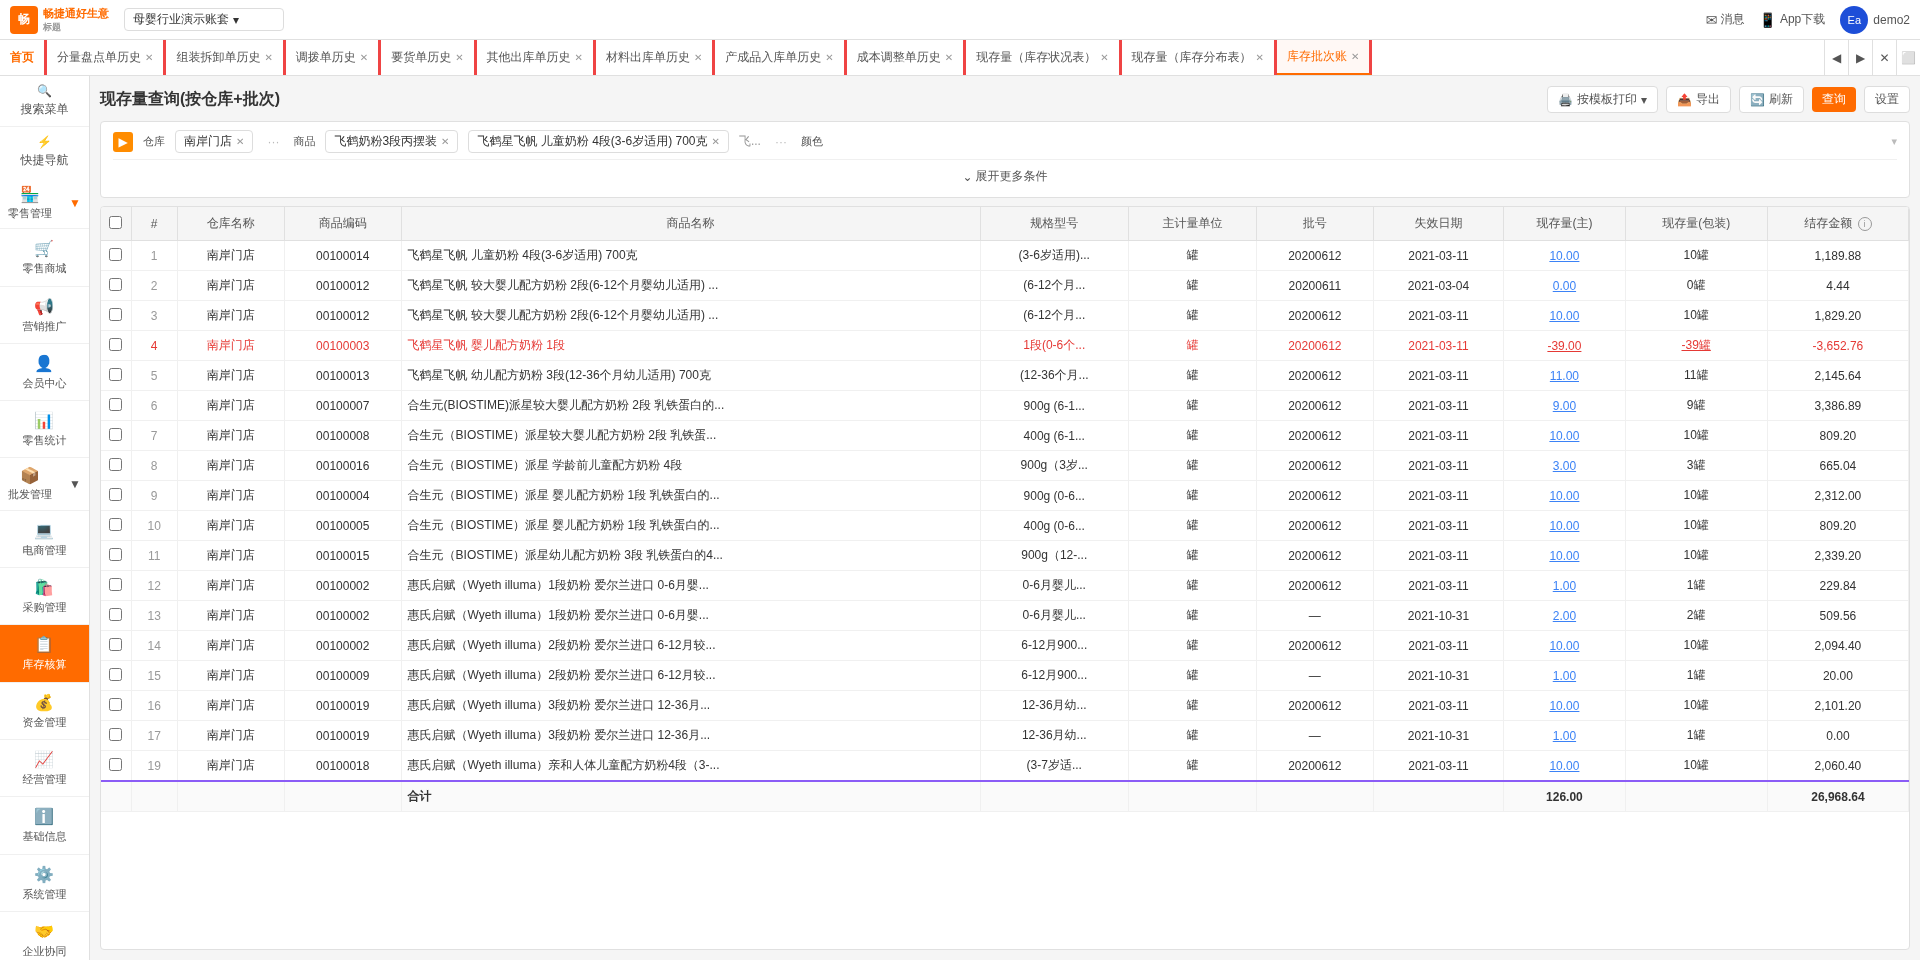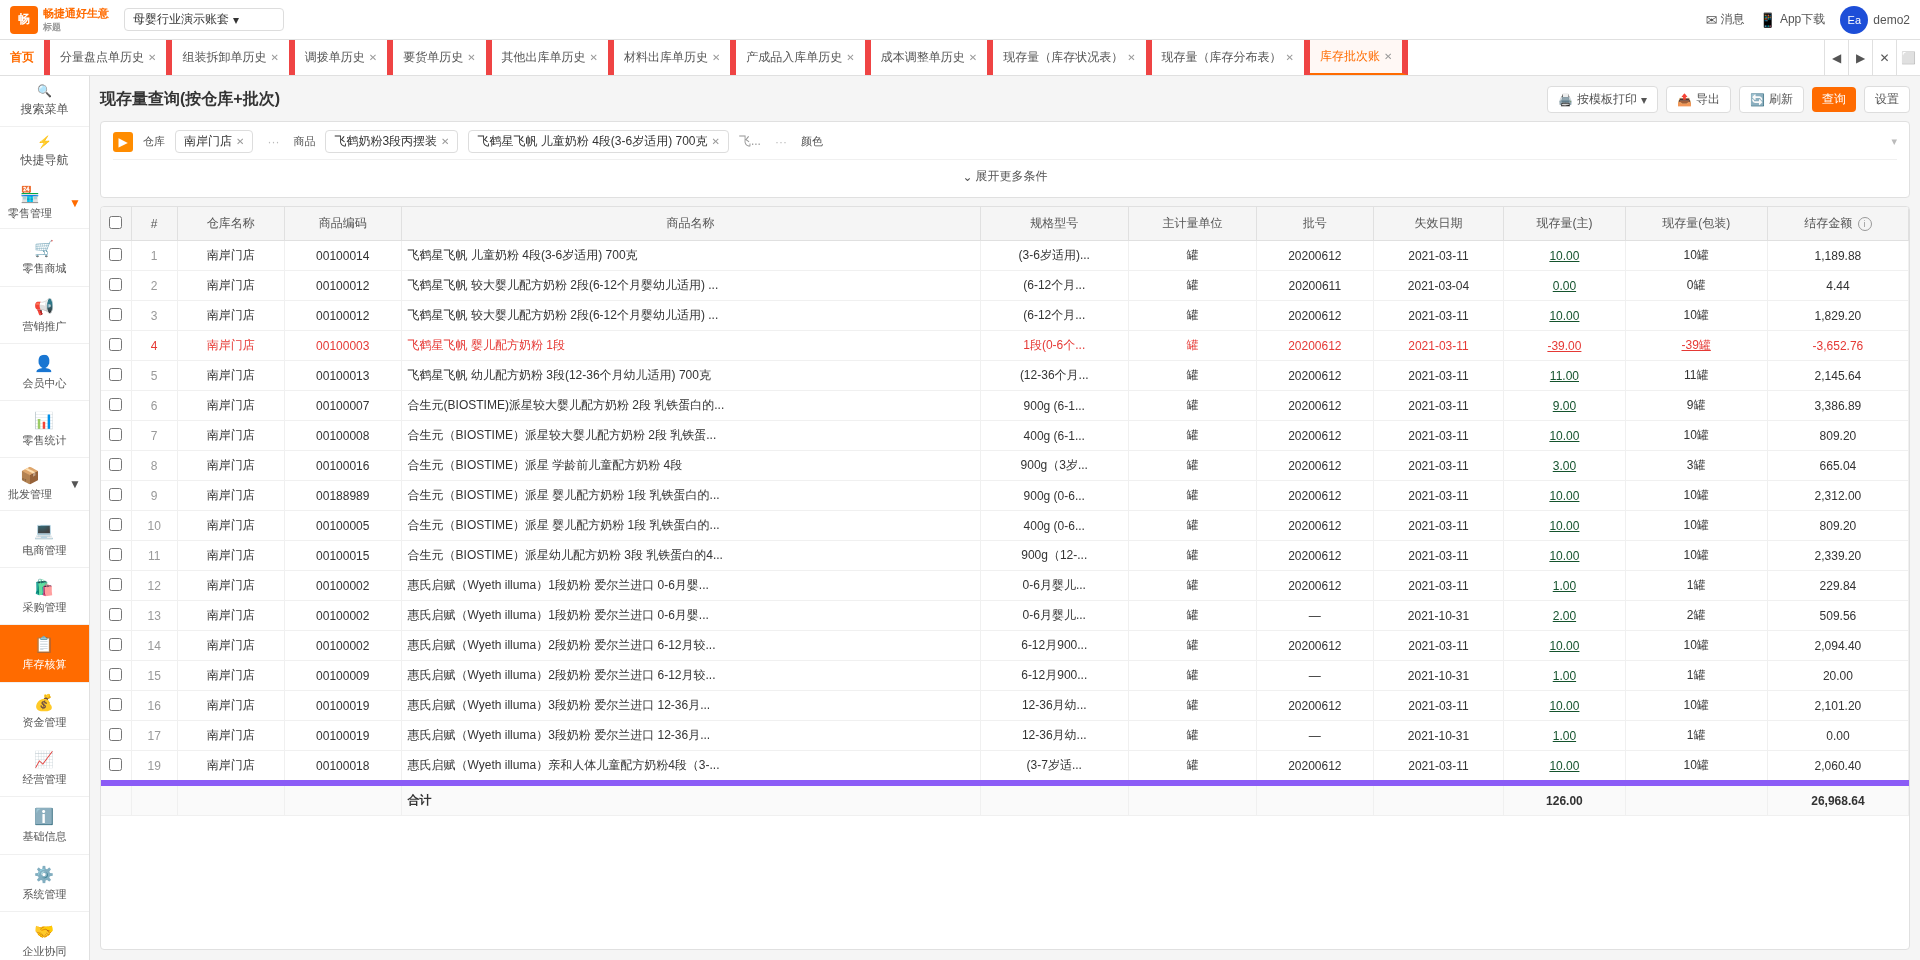--- a/index.html
+++ b/index.html
@@ -9,21 +9,21 @@
     .top-bar { background: #fff; border-bottom: 1px solid #e0e0e0; display: flex; align-items: center; height: 40px; padding: 0 10px; gap: 15px; }
     .logo-area { display: flex; align-items: center; gap: 5px; color: #ff6b00; font-size: 13px; font-weight: bold; min-width: 90px; }
     .logo-icon { width: 28px; height: 28px; background: #ff6b00; border-radius: 4px; display: flex; align-items: center; justify-content: center; color: white; font-size: 14px; }
     .dropdown-selector { display: flex; align-items: center; gap: 4px; border: 1px solid #ddd; border-radius: 4px; padding: 2px 8px; cursor: pointer; min-width: 160px; color: #333; }
     .top-right { margin-left: auto; display: flex; align-items: center; gap: 15px; color: #555; }
     .top-right span { cursor: pointer; display: flex; align-items: center; gap: 3px; }
     .avatar { width: 28px; height: 28px; border-radius: 50%; background: #1d4ed8; display: flex; align-items: center; justify-content: center; color: white; font-size: 11px; }
 
     
     .tab-bar { background: #fff; border-bottom: 1px solid #e0e0e0; display: flex; align-items: center; height: 36px; overflow: hidden; }
-    .tab { display: flex; align-items: center; padding: 0 10px; height: 100%; border-right: 6px solid #ef4444; cursor: pointer; white-space: nowrap; color: #555; font-size: 12px; gap: 4px; flex-shrink: 0; }
+    .tab { display: flex; align-items: center; padding: 0 10px; height: 100%; border-right: 3px solid #ef4444; cursor: pointer; white-space: nowrap; color: #555; font-size: 12px; gap: 4px; flex-shrink: 0; }
     .tab.active { color: #ff6b00; border-bottom: 2px solid #ff6b00; background: #fff8f5; }
     .tab .close-x { color: #999; font-size: 10px; cursor: pointer; }
     .tab.home { color: #ff6b00; font-weight: bold; }
     .tab-arrows { display: flex; align-items: center; margin-left: auto; }
     .tab-arrow { width: 24px; height: 36px; display: flex; align-items: center; justify-content: center; cursor: pointer; border-left: 1px solid #e0e0e0; color: #555; }
 
     
     .main-layout { display: flex; flex: 1; overflow: hidden; }
 
     
@@ -57,24 +57,24 @@
 
     
     .table-container { background: #fff; border: 1px solid #e0e0e0; border-radius: 4px; flex: 1; overflow: auto; }
     table { width: 100%; border-collapse: collapse; font-size: 12px; }
     thead tr { background: #f5f5f5; }
     thead th { padding: 8px 6px; text-align: center; border-bottom: 1px solid #e0e0e0; border-right: 1px solid #e0e0e0; color: #555; font-weight: normal; white-space: nowrap; }
     tbody tr { border-bottom: 1px solid #f0f0f0; }
     tbody tr.highlight-red td { color: #e53935; }
     tbody td { padding: 6px 6px; text-align: center; border-right: 1px solid #f0f0f0; color: #333; white-space: nowrap; }
     tbody td.left { text-align: left; }
-    .underline-val { text-decoration: underline; color: #14532d; cursor: pointer; }
+    .underline-val { text-decoration: underline; color: #3b82f6; cursor: pointer; }
     .red-val { color: #e53935; text-decoration: underline; }
     .total-row { background: #fafafa; font-weight: bold; }
-    .total-row td { border-top: 6px solid #8b5cf6; }
+    .total-row td { border-top: 2px solid #8b5cf6; }
     .checkbox-col { width: 30px; }
     .row-num { color: #999; }
     .info-icon { display: inline-flex; align-items: center; justify-content: center; width: 14px; height: 14px; border: 1px solid #999; border-radius: 50%; color: #999; font-size: 9px; cursor: pointer; margin-left: 2px; }
   </style>
 </head>
 <body>
 
 <div class="top-bar">
   <div class="logo-area">
     <div class="logo-icon">
@@ -429,21 +429,21 @@
     <td>20200612</td>
     <td>2021-03-11</td>
     <td><span class="underline-val">3.00</span></td>
     <td><span class="">3罐</span></td>
     <td>665.04</td>
   </tr>
             <tr>
     <td><input type="checkbox" style=""></td>
     <td class="row-num">9</td>
     <td>南岸门店</td>
-    <td>00188989</td>
+    <td>00100004</td>
     <td class="left">合生元（BIOSTIME）派星 婴儿配方奶粉 1段 乳铁蛋白的...</td>
     <td>900g (0-6...</td>
     <td>罐</td>
     <td>20200612</td>
     <td>2021-03-11</td>
     <td><span class="underline-val">10.00</span></td>
     <td><span class="">10罐</span></td>
     <td>2,312.00</td>
   </tr>
             <tr>

